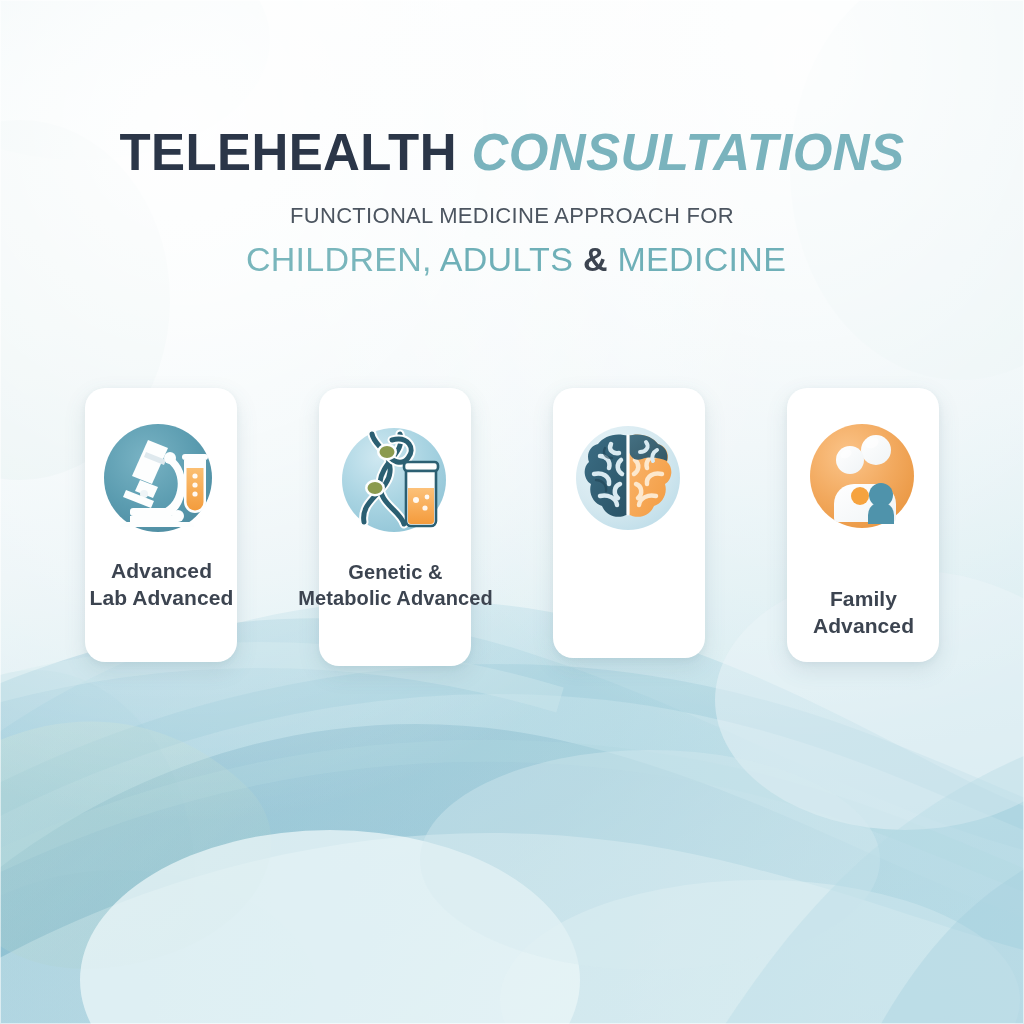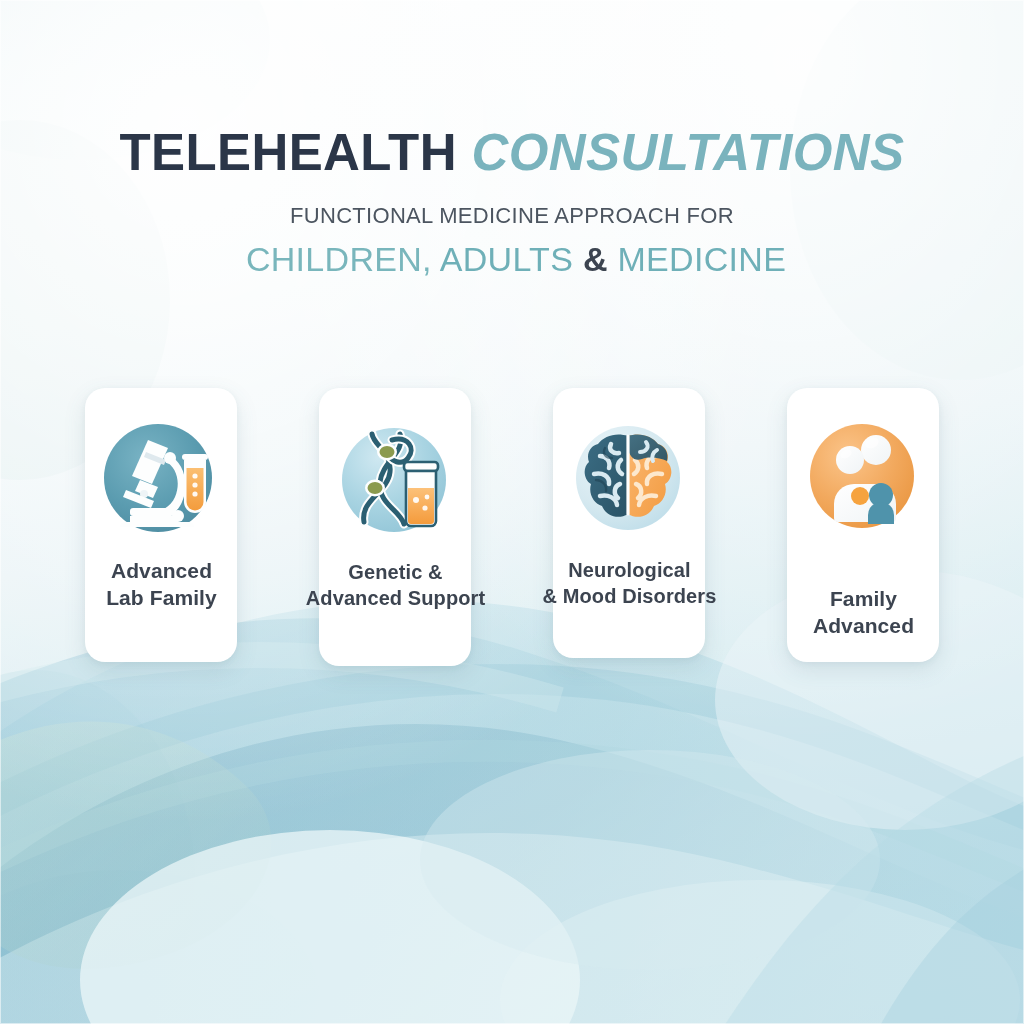--- a/index.html
+++ b/index.html
@@ -257,21 +257,21 @@
             <path d="M88 48 h22 v42 a11 11 0 0 1 -22 0 z" fill="#fdfefe"></path>
             <path d="M90.5 56 h17 v34 a8.5 8.5 0 0 1 -17 0 z" fill="url(#tubeFill)"></path>
             <circle cx="99" cy="64" r="2.6" fill="#fff" opacity="0.92"></circle>
             <circle cx="99" cy="73" r="2.6" fill="#fff" opacity="0.92"></circle>
             <circle cx="99" cy="82" r="2.6" fill="#fff" opacity="0.92"></circle>
           </g>
         </svg>
       </div>
       <div class="card-label">
         <span class="lbl-line">Advanced</span>
-        <span class="lbl-line">Lab Family</span>
+        <span class="lbl-line">Lab Advanced</span>
       </div>
     </div>
 
     <div class="card c1">
       <div class="icon-wrap">
         <svg viewBox="0 0 132 132" width="132" height="132">
           <defs>
             <radialGradient id="c2circ" cx="0.35" cy="0.28" r="0.82">
               <stop offset="0%" stop-color="#cfe8f1"></stop>
               <stop offset="55%" stop-color="#a9d4e2"></stop>
@@ -306,21 +306,21 @@
             <path d="M76 57 h30 v50 a5 5 0 0 1 -5 5 h-20 a5 5 0 0 1 -5 -5 z" fill="#fdfefe" stroke="#2b5f72" stroke-width="2.6"></path>
             <path d="M78 74 h26 v33 a3 3 0 0 1 -3 3 h-20 a3 3 0 0 1 -3 -3 z" fill="url(#vialFill)"></path>
             <circle cx="86" cy="86" r="3" fill="#fff" opacity="0.92"></circle>
             <circle cx="97" cy="83" r="2.4" fill="#fff" opacity="0.92"></circle>
             <circle cx="95" cy="94" r="2.6" fill="#fff" opacity="0.88"></circle>
           </g>
         </svg>
       </div>
       <div class="card-label">
         <span class="lbl-line">Genetic &amp;</span>
-        <span class="lbl-line">Advanced Support</span>
+        <span class="lbl-line">Metabolic Advanced</span>
       </div>
     </div>
 
     <div class="card c2">
       <div class="icon-wrap">
         <svg viewBox="0 0 132 132" width="132" height="132">
           <defs>
             <radialGradient id="c3circ" cx="0.35" cy="0.3" r="0.8">
               <stop offset="0%" stop-color="#eaf5f9"></stop>
               <stop offset="60%" stop-color="#d6e9f0"></stop>
@@ -366,24 +366,20 @@
           <path d="M64 24 C 76 20, 88 24, 94 32 C 101 34, 105 41, 103 49 C 96 46, 86 44, 78 47
                    C 70 50, 66 44, 64 38 Z" fill="url(#brainL)" opacity="0.95"></path>
           <g fill="none" stroke="#d9eaf1" stroke-width="4" stroke-linecap="round">
             <path d="M82 30 C 86 35, 82 40, 76 40"></path>
             <path d="M93 38 C 89 40, 87 45, 89 49"></path>
           </g>
 
           <path d="M64 24 L 64 102" stroke="#fdfefe" stroke-width="3.2" fill="none" stroke-linecap="round"></path>
         </svg>
       </div>
-      <div class="card-label">
-        <span class="lbl-line">Neurological</span>
-        <span class="lbl-line">&amp; Mood Disorders</span>
-      </div>
     </div>
 
     <div class="card c3">
       <div class="icon-wrap">
         <svg viewBox="0 0 132 132" width="132" height="132">
           <defs>
             <radialGradient id="c4circ" cx="0.36" cy="0.3" r="0.82">
               <stop offset="0%" stop-color="#fbc489"></stop>
               <stop offset="55%" stop-color="#f2a95e"></stop>
               <stop offset="100%" stop-color="#e9953f"></stop>

